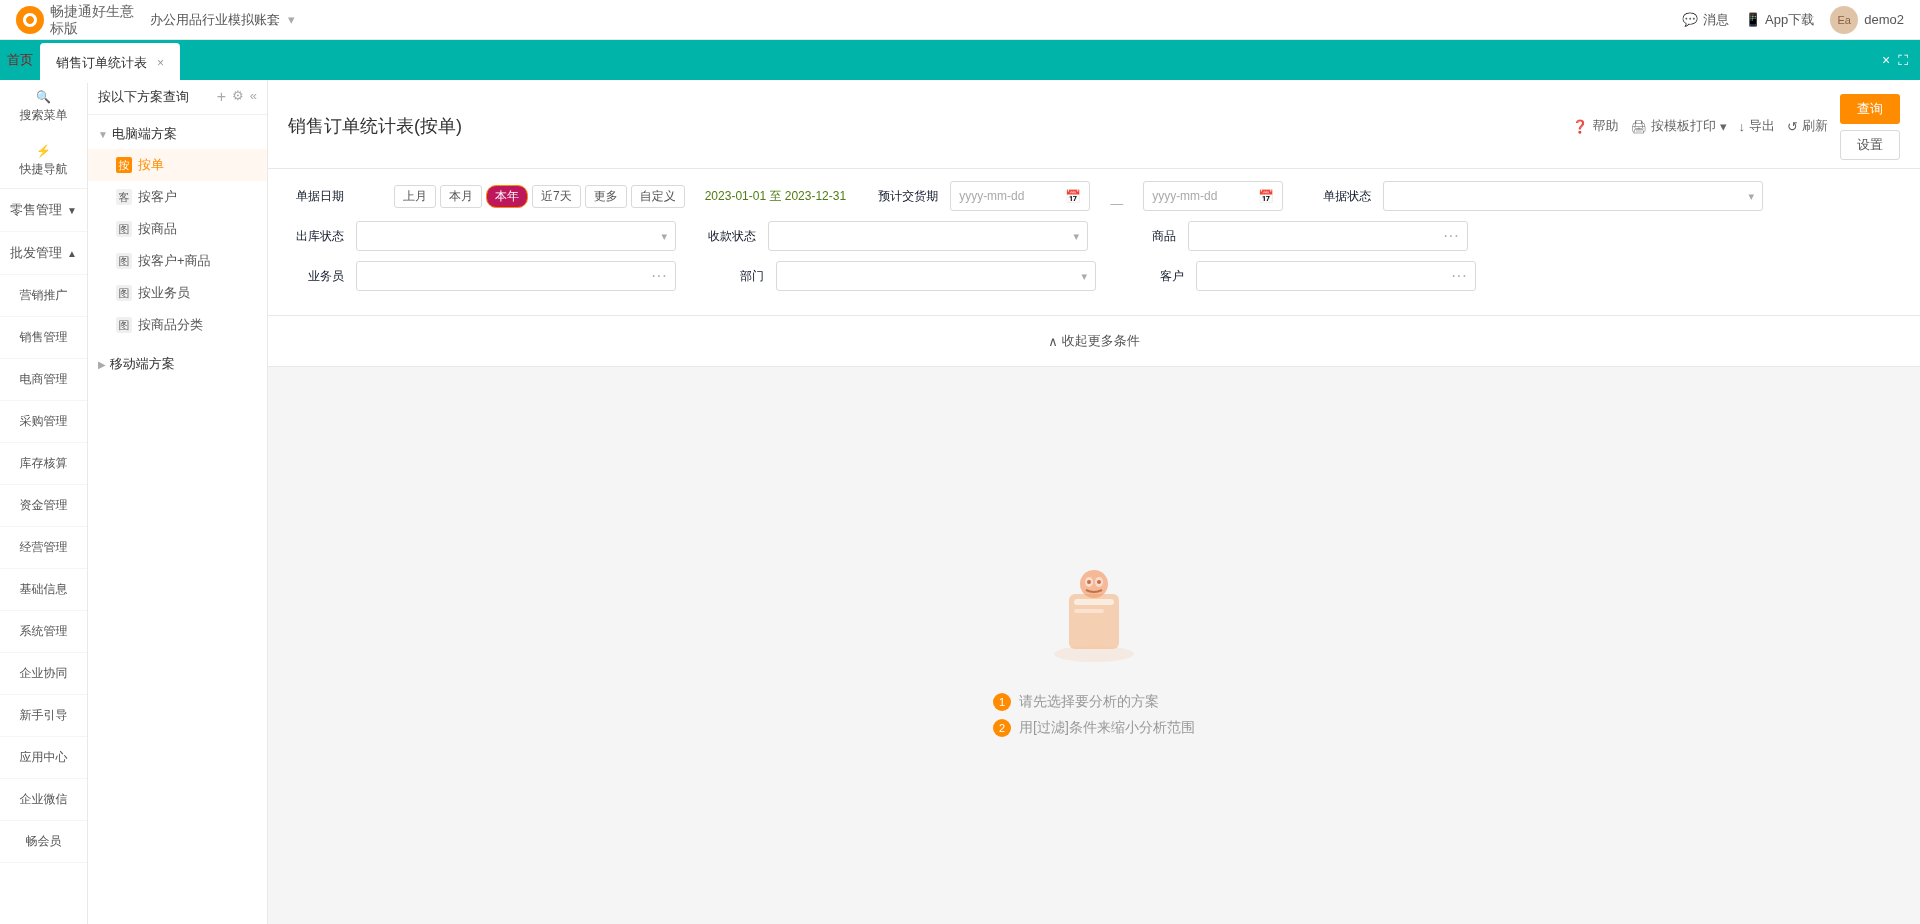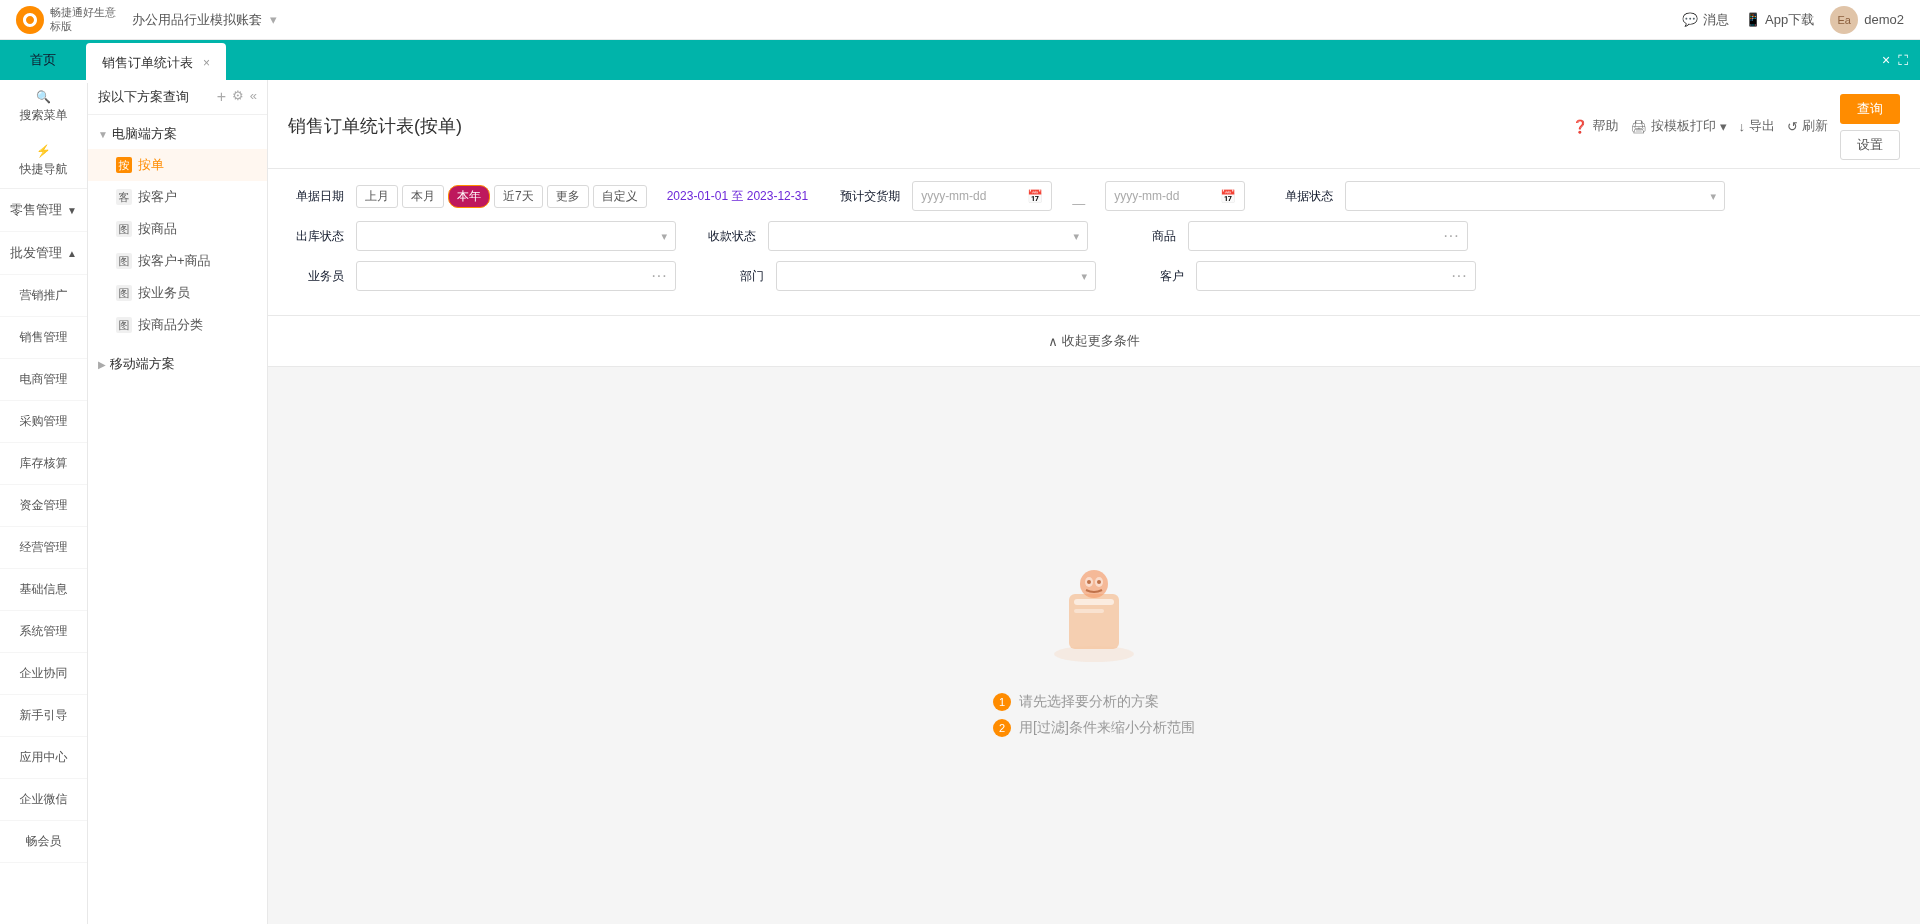--- a/index.html
+++ b/index.html
@@ -4,27 +4,27 @@
   <style>
     * { box-sizing: border-box; margin: 0; padding: 0; }
     body { font-family: "Microsoft YaHei", "PingFang SC", sans-serif; font-size: 13px; background: #f5f5f5; color: #333; display: flex; flex-direction: column; height: 924px; overflow: hidden; }
 
     
     .topbar { height: 40px; background: #fff; border-bottom: 1px solid #e8e8e8; display: flex; align-items: center; padding: 0 16px; justify-content: space-between; }
     .topbar-left { display: flex; align-items: center; gap: 8px; }
     .logo-area { display: flex; align-items: center; gap: 6px; }
     .logo-icon { width: 28px; height: 28px; background: #ff8c00; border-radius: 50%; display: flex; align-items: center; justify-content: center; }
     .logo-icon svg { width: 18px; height: 18px; }
-    .logo-text { font-size: 11px; color: #666; line-height: 1.2; }
+    .logo-text { font-size: 14px; color: #666; line-height: 1.2; }
     .topbar-right { display: flex; align-items: center; gap: 16px; font-size: 13px; color: #555; }
     .topbar-right-item { display: flex; align-items: center; gap: 4px; cursor: pointer; }
 
     
     .tabbar { height: 40px; background: #00b4aa; display: flex; align-items: center; padding: 0 0 0 0; position: relative; }
-    .tab-home { padding: 0 30px; height: 56px; display: flex; align-items: center; color: #0f172a; font-size: 13px; cursor: pointer; }
+    .tab-home { padding: 0 7px; height: 56px; display: flex; align-items: center; color: #7f1d1d; font-size: 13px; cursor: pointer; }
     .tab-item { padding: 0 16px; height: 40px; display: flex; align-items: center; background: #fff; color: #333; font-size: 13px; cursor: pointer; gap: 10px; border-radius: 4px 4px 0 0; margin-top: 6px; }
     .tab-item .close-btn { color: #999; font-size: 12px; }
     .tabbar-right { margin-left: auto; display: flex; align-items: center; gap: 8px; padding-right: 12px; color: #fff; font-size: 16px; cursor: pointer; }
 
     
     .main-layout { display: flex; flex: 1; overflow: hidden; }
 
     
     .sidebar { width: 88px; background: #fff; border-right: 1px solid #e8e8e8; display: flex; flex-direction: column; overflow-y: auto; }
     .sidebar-item { padding: 12px 8px; display: flex; flex-direction: column; align-items: center; justify-content: center; gap: 4px; font-size: 12px; color: #555; cursor: pointer; border-bottom: 1px solid #f5f5f5; }
@@ -50,21 +50,21 @@
     .page-header { background: #fff; padding: 12px 20px 8px 20px; border-bottom: 1px solid #e8e8e8; display: flex; align-items: center; justify-content: space-between; }
     .page-title { font-size: 18px; font-weight: 500; color: #333; }
     .page-actions { display: flex; align-items: center; gap: 12px; font-size: 13px; color: #666; }
     .page-action { display: flex; align-items: center; gap: 4px; cursor: pointer; }
 
     
     .filter-area { background: #fff; padding: 12px 20px; border-bottom: 1px solid #e8e8e8; }
     .filter-row { display: flex; align-items: center; gap: 12px; margin-bottom: 10px; flex-wrap: wrap; }
     .filter-row:last-child { margin-bottom: 12px; }
     .filter-label { font-size: 12px; color: #0f172a; white-space: nowrap; min-width: 56px; text-align: right; }
-    .date-shortcuts { display: flex; align-items: center; gap: 4px; }
+    .date-shortcuts { display: flex; align-items: center; gap: 4px; margin-left: 38px; }
     .date-btn { padding: 2px 8px; font-size: 12px; border: 1px solid #d9d9d9; border-radius: 3px; cursor: pointer; background: #fff; color: #555; }
     .date-btn.active { background: #be185d; color: #fff; border-color: #ff8c00; border-radius: 10px; }
     .date-range { display: flex; align-items: center; gap: 6px; font-size: 12px; color: #aaa; margin-left: 6px; }
     .filter-select { flex: 1; max-width: 280px; height: 30px; border: 1px solid #d9d9d9; border-radius: 3px; padding: 0 8px; font-size: 13px; color: #333; background: #fff; display: flex; align-items: center; justify-content: space-between; cursor: pointer; }
     .filter-select-wide { flex: 1; max-width: 380px; }
     .filter-date-input { width: 140px; height: 30px; border: 1px solid #d9d9d9; border-radius: 3px; padding: 0 8px; font-size: 13px; color: #aaa; background: #fff; display: flex; align-items: center; justify-content: space-between; }
     .filter-date-group { display: flex; align-items: flex-end; gap: 20px; }
     .filter-dots { color: #aaa; font-size: 16px; cursor: pointer; margin-left: 4px; }
     .filter-arrow { color: #aaa; font-size: 11px; }
     .collapse-btn { display: flex; align-items: center; gap: 4px; color: #555; font-size: 13px; cursor: pointer; margin: 0 auto; padding: 8px 16px; background: #fff; border: none; }
@@ -285,21 +285,21 @@
         <div class="filter-row">
           <span class="filter-label">单据日期</span>
           <div class="date-shortcuts">
             <button class="date-btn">上月</button>
             <button class="date-btn">本月</button>
             <button class="date-btn active">本年</button>
             <button class="date-btn">近7天</button>
             <button class="date-btn">更多</button>
             <button class="date-btn">自定义</button>
           </div>
-          <span class="date-range" style="font-size:12px;color:#6d28d9;margin-left:8px;">2023-01-01 至 2023-12-31</span>
+          <span class="date-range" style="font-size:12px;color:#4d7c0f;margin-left:8px;">2023-01-01 至 2023-12-31</span>
 
           <span class="filter-label" style="margin-left:20px;">预计交货期</span>
           <div class="filter-date-group">
             <div class="filter-date-input">
               <span style="color:#aaa;font-size:12px;">yyyy-mm-dd</span>
               <span style="color:#aaa;">📅</span>
             </div>
             <span style="color:#aaa;">—</span>
             <div class="filter-date-input">
               <span style="color:#aaa;font-size:12px;">yyyy-mm-dd</span>

